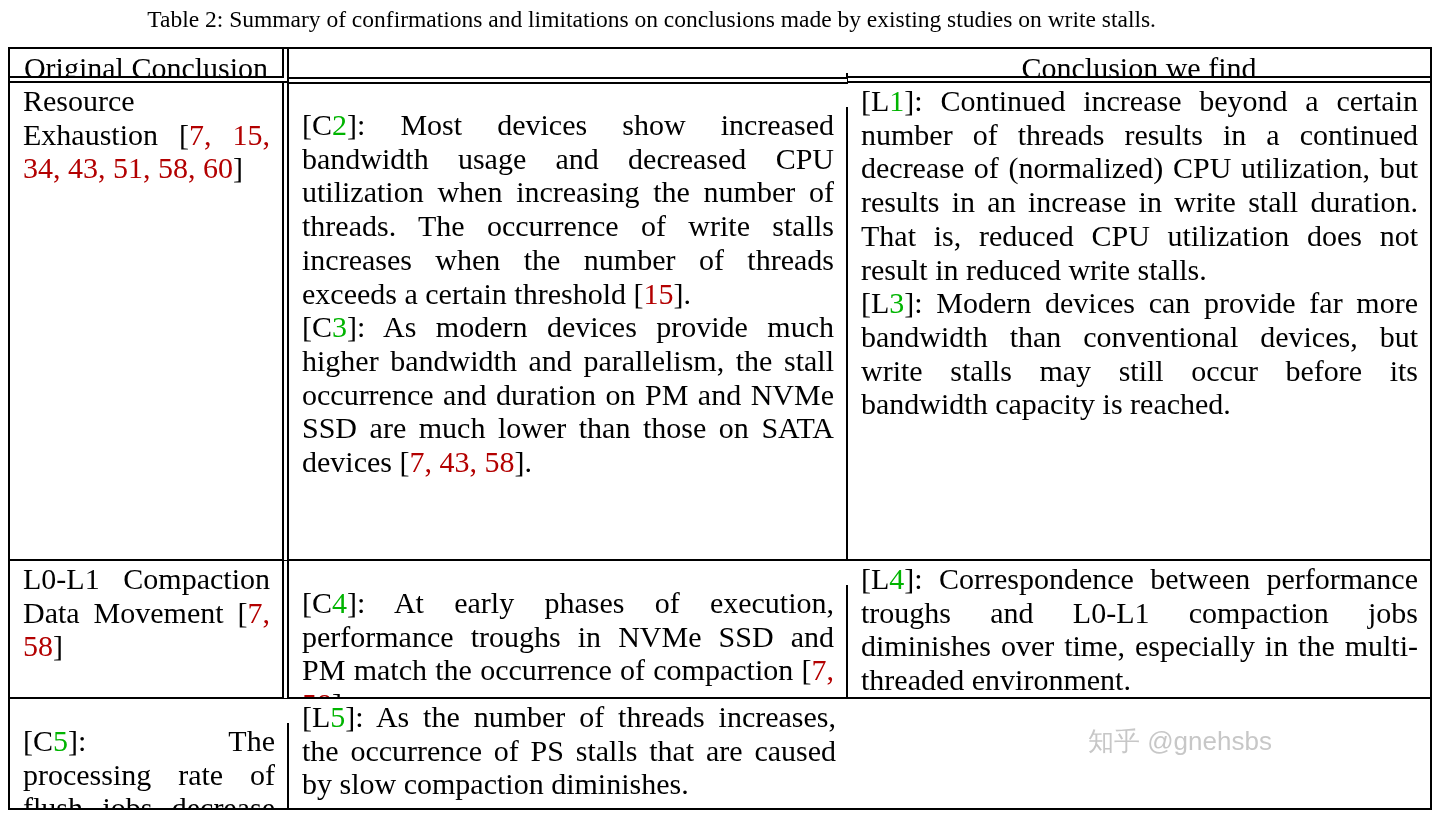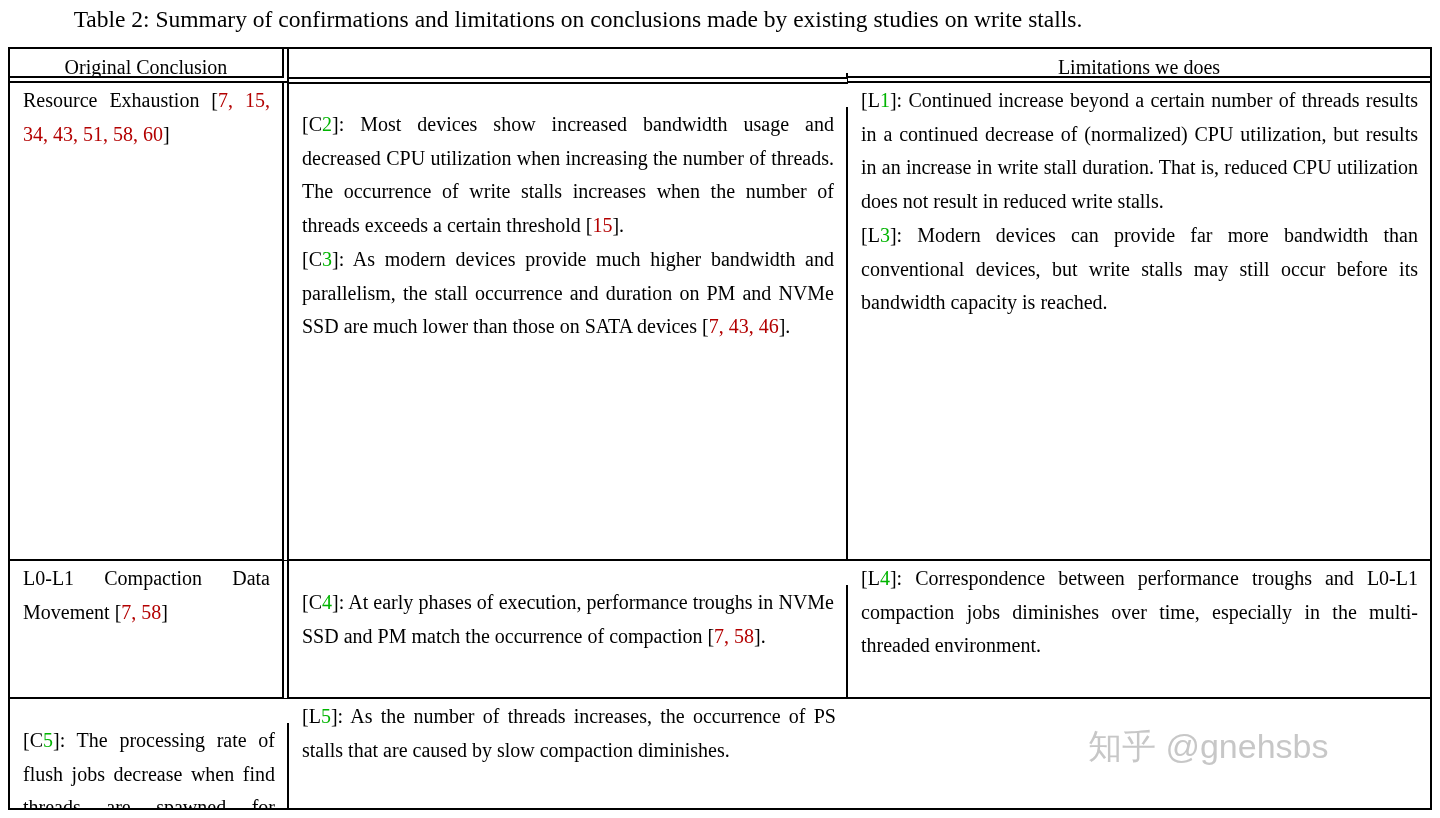--- a/index.html
+++ b/index.html
@@ -7,74 +7,74 @@
     --green:#00b400;
     --ink:#000000;
     --wm:#b5b5b5;
   }
   *{box-sizing:border-box;margin:0;padding:0;}
   html,body{width:1440px;height:818px;background:#ffffff;overflow:hidden;}
   body{font-family:"Liberation Serif","DejaVu Serif",serif;color:var(--ink);position:relative;}
 
   .caption{
     position:absolute;top:4px;left:0;width:1156px;
-    text-align:center;font-size:23.5px;line-height:30px;
+    text-align:right;font-size:23.5px;line-height:30px;
   }
 
   .tbl{
     position:absolute;left:8px;top:47px;width:1424px;
     border:2.5px solid var(--ink);
     display:grid;
     grid-template-columns:279px 559px 1fr;
     grid-template-rows:34px 478px 138px 1fr;
     height:763px;
   }
   .cell{
-    font-size:20px;line-height:33.7px;
+    font-size:30px;line-height:33.7px;
     padding:1px 12px 4px 13px;
     text-align:justify;
     overflow:hidden;
   }
   
   .c1{border-right:7px double var(--ink);}
   .c2{border-right:2px solid var(--ink);margin-top:24px;}
   
   .hrow{border-bottom:7px double var(--ink);text-align:center;padding:2px 6px;}
   
   .r1,.r2{border-bottom:2px solid var(--ink);}
 
   .para{margin:0;}
   .seg-r{color:var(--red);}
   .seg-g{color:var(--green);}
   .seg-k{color:var(--ink);}
 
   .watermark{
     position:absolute;left:1088px;top:724px;
     font-family:"Liberation Sans","DejaVu Sans",sans-serif;
-    font-size:34px;color:var(--wm);opacity:0.75;
+    font-size:26px;color:var(--wm);opacity:0.75;
     white-space:nowrap;pointer-events:none;
   }
 </style>
 </head>
 <body>
 
 <div class="caption">Table 2: Summary of confirmations and limitations on conclusions made by existing studies on write stalls.</div>
 
 <div class="tbl">
 
   <div class="cell hrow c1">Original Conclusion</div>
   <div class="cell hrow c2">Points we confirm</div>
-  <div class="cell hrow">Limitations we does</div>
+  <div class="cell hrow">Conclusion we find</div>
 
   <div class="cell c1 r1">
     <div class="para"><span class="seg-k">Resource Exhaustion [</span><span class="seg-r">7, 15, 34, 43, 51, 58, 60</span><span class="seg-k">]</span></div>
   </div>
   <div class="cell c2 r1">
     <div class="para"><span class="seg-k">[C</span><span class="seg-g">2</span><span class="seg-k">]: Most devices show increased bandwidth usage and decreased CPU utilization when increasing the number of threads. The occurrence of write stalls increases when the number of threads exceeds a certain threshold [</span><span class="seg-r">15</span><span class="seg-k">].</span></div>
-    <div class="para"><span class="seg-k">[C</span><span class="seg-g">3</span><span class="seg-k">]: As modern devices provide much higher bandwidth and parallelism, the stall occurrence and duration on PM and NVMe SSD are much lower than those on SATA devices [</span><span class="seg-r">7, 43, 46</span><span class="seg-k">].</span></div>
+    <div class="para"><span class="seg-k">[C</span><span class="seg-g">3</span><span class="seg-k">]: As modern devices provide much higher bandwidth and parallelism, the stall occurrence and duration on PM and NVMe SSD are much lower than those on SATA devices [</span><span class="seg-r">7, 43, 58</span><span class="seg-k">].</span></div>
   </div>
   <div class="cell r1">
     <div class="para"><span class="seg-k">[L</span><span class="seg-g">1</span><span class="seg-k">]: Continued increase beyond a certain number of threads results in a continued decrease of (normalized) CPU utilization, but results in an increase in write stall duration. That is, reduced CPU utilization does not result in reduced write stalls.</span></div>
     <div class="para"><span class="seg-k">[L</span><span class="seg-g">3</span><span class="seg-k">]: Modern devices can provide far more bandwidth than conventional devices, but write stalls may still occur before its bandwidth capacity is reached.</span></div>
   </div>
 
   <div class="cell c1 r2">
     <div class="para"><span class="seg-k">L0-L1 Compaction Data Movement [</span><span class="seg-r">7, 58</span><span class="seg-k">]</span></div>
   </div>
   <div class="cell c2 r2">

